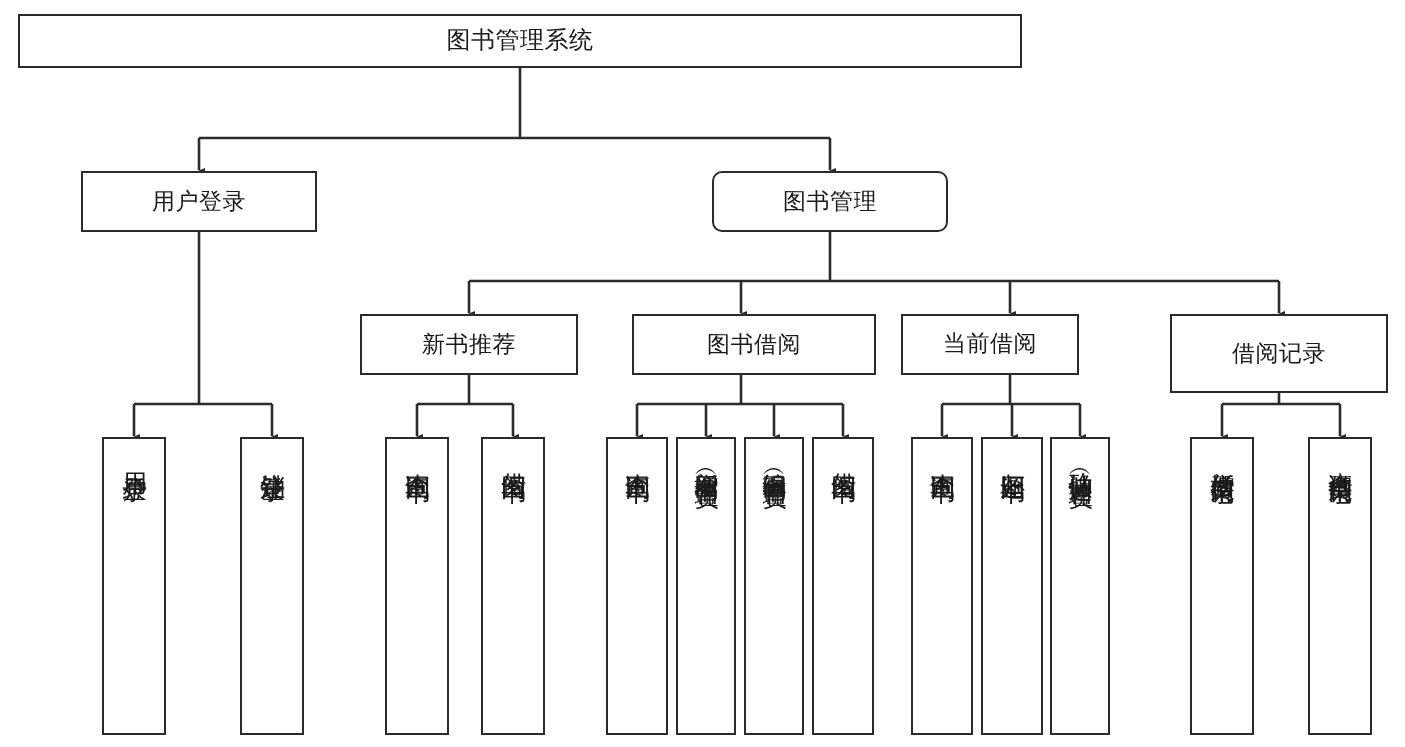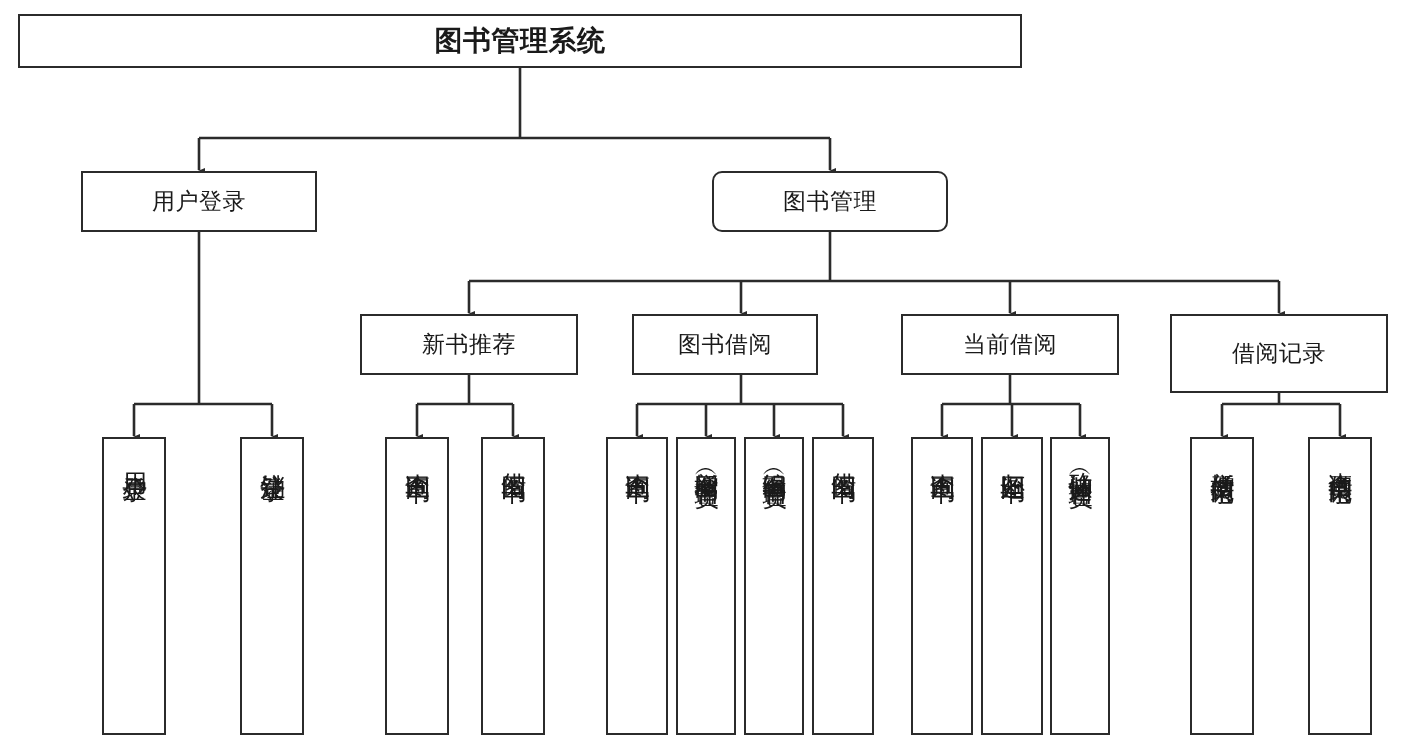--- a/index.html
+++ b/index.html
@@ -39,22 +39,21 @@
     display: block;
     text-align: center;
     line-height: 1.15;
     letter-spacing: 0.5px;
     color: #1a1a1a;
   }
   .node.horiz .lbl {
     font-size: 23px;
   }
   .node.root .lbl {
-    font-size: 28px;
-    font-weight: bold;
+    font-size: 24px;
   }
   .node.vert {
     align-items: flex-start;
     padding-top: 14px;
   }
   .node.vert .lbl {
     writing-mode: vertical-rl;
     text-orientation: upright;
     font-size: 25px;
     line-height: 1.05;
@@ -130,24 +129,24 @@
       </div>
       <div class="node horiz" style="left: 81px; top: 171px; width: 236px; height: 61px;">
         <span class="lbl">用户登录</span>
       </div>
       <div class="node horiz" style="left: 712px; top: 171px; width: 236px; height: 61px; border-radius: 10px;">
         <span class="lbl">图书管理</span>
       </div>
       <div class="node horiz" style="left: 360px; top: 314px; width: 218px; height: 61px;">
         <span class="lbl">新书推荐</span>
       </div>
-      <div class="node horiz" style="left: 632px; top: 314px; width: 186px; height: 61px;">
+      <div class="node horiz" style="left: 632px; top: 314px; width: 244px; height: 61px;">
         <span class="lbl">图书借阅</span>
       </div>
-      <div class="node horiz" style="left: 901px; top: 314px; width: 218px; height: 61px;">
+      <div class="node horiz" style="left: 901px; top: 314px; width: 178px; height: 61px; font-family: Liberation Serif, serif;">
         <span class="lbl">当前借阅</span>
       </div>
       <div class="node horiz" style="left: 1170px; top: 314px; width: 218px; height: 79px;">
         <span class="lbl">借阅记录</span>
       </div>
       <div class="node vert" style="left: 102px; top: 437px; width: 64px; height: 298px;">
         <span class="lbl">用户登录</span>
       </div>
       <div class="node vert" style="left: 240px; top: 437px; width: 64px; height: 298px;">
         <span class="lbl">注销登录</span>

